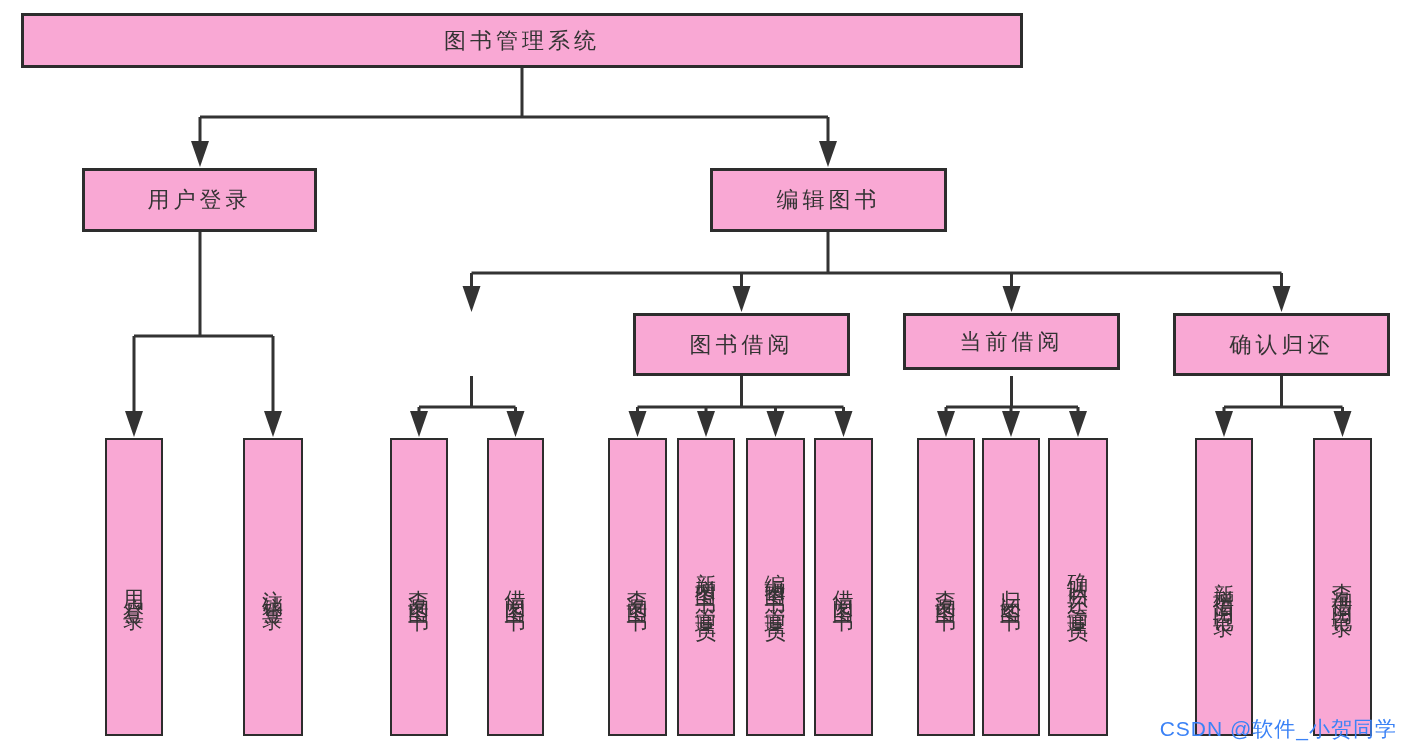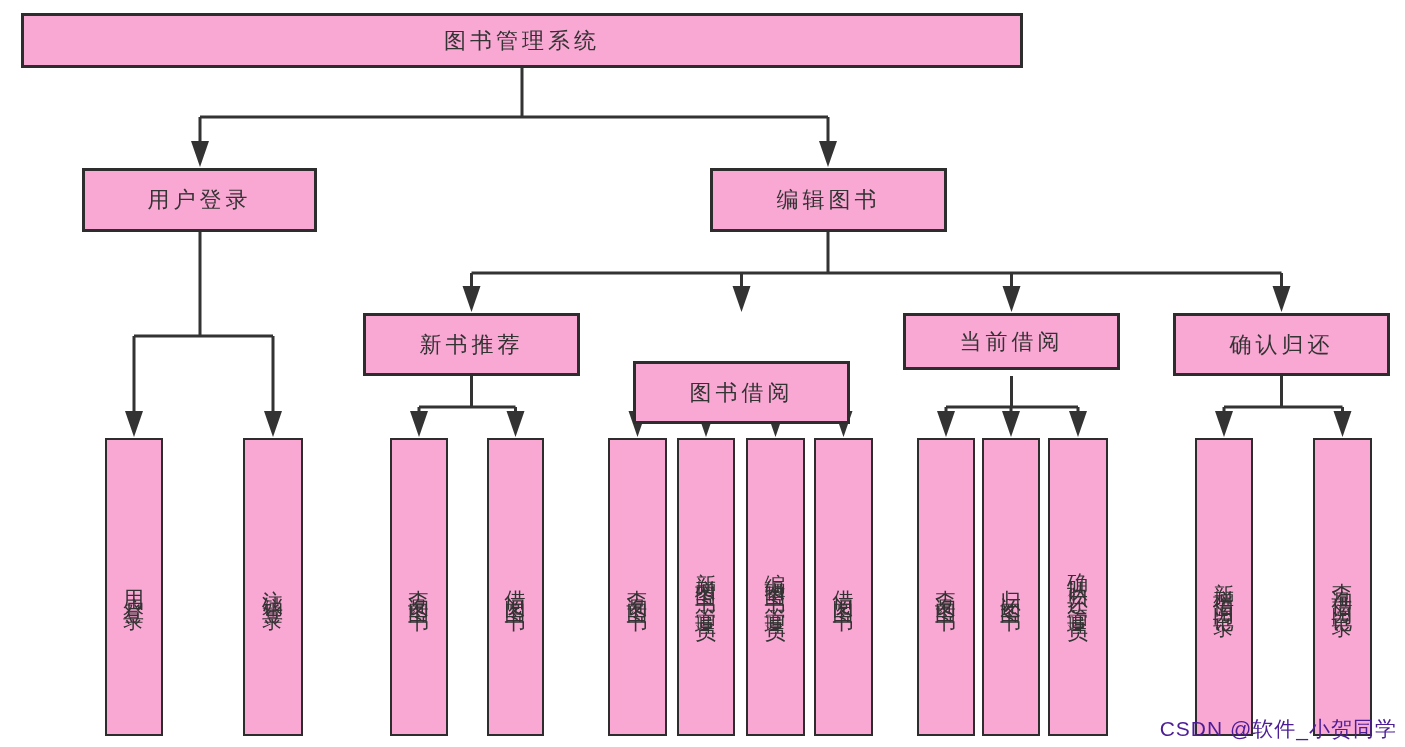--- a/index.html
+++ b/index.html
@@ -49,21 +49,21 @@
     font-size: 21px;
     letter-spacing: 7px;
     line-height: 1;
     white-space: nowrap;
   }
   #watermark {
     position: absolute;
     right: 8px;
     bottom: 4px;
     font-size: 21px;
-    color: #4c1d95;
+    color: #3b82f6;
     letter-spacing: 1px;
     z-index: 5;
     white-space: nowrap;
   }
 </style>
 </head>
 <body>
 
 <div id="canvas">
 
@@ -101,22 +101,21 @@
     <path d="M1281.5 376 V407 M1224 407 H1342.5 M1224 407 V412 M1342.5 407 V412"></path>
     <polygon points="1215,411 1233,411 1224,437"></polygon>
     <polygon points="1333.5,411 1351.5,411 1342.5,437"></polygon>
   </svg>
 
   <div class="box h-box" style="left:21px; top:13px; width:1002px; height:55px;">图书管理系统</div>
 
   <div class="box h-box" style="left:82px; top:168px; width:235px; height:64px;">用户登录</div>
   <div class="box h-box" style="left:710px; top:168px; width:237px; height:64px;">编辑图书</div>
 
-  <div class="box h-box" style="left:363px; top:313px; width:217px; height:63px;">新书推荐</div>
-  <div class="box h-box" style="left:633px; top:313px; width:217px; height:63px;margin-top:48px;">图书借阅</div>
+  <div class="box h-box" style="left:633px; top:313px; width:217px; height:63px;">图书借阅</div>
   <div class="box h-box" style="left:903px; top:313px; width:217px; height:57px;">当前借阅</div>
   <div class="box h-box" style="left:1173px; top:313px; width:217px; height:63px;">确认归还</div>
 
   <div class="box v-box" style="left:105px; top:438px; width:58px; height:298px;">
     <span class="vtext">用户登录</span>
   </div>
   <div class="box v-box" style="left:243px; top:438px; width:60px; height:298px;">
     <span class="vtext">注销登录</span>
   </div>
 

